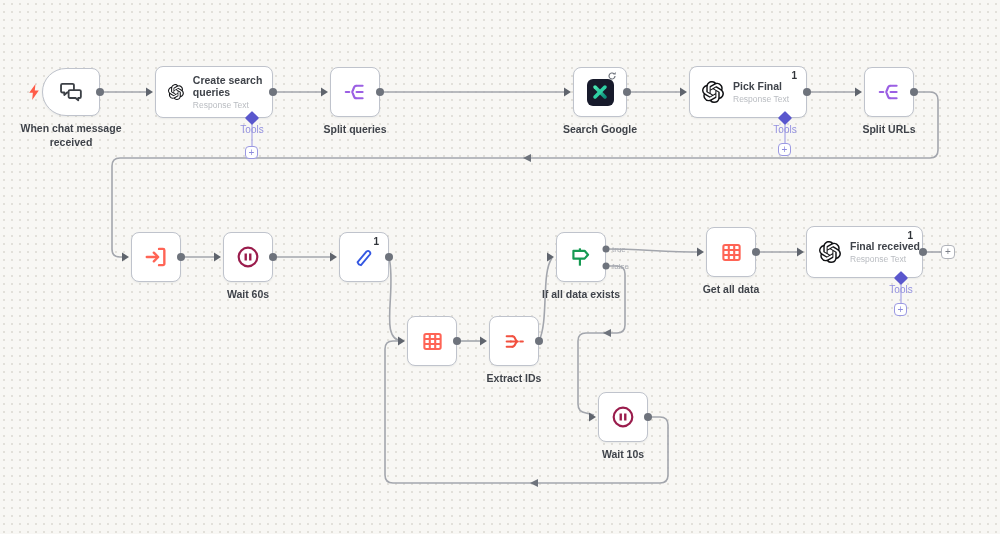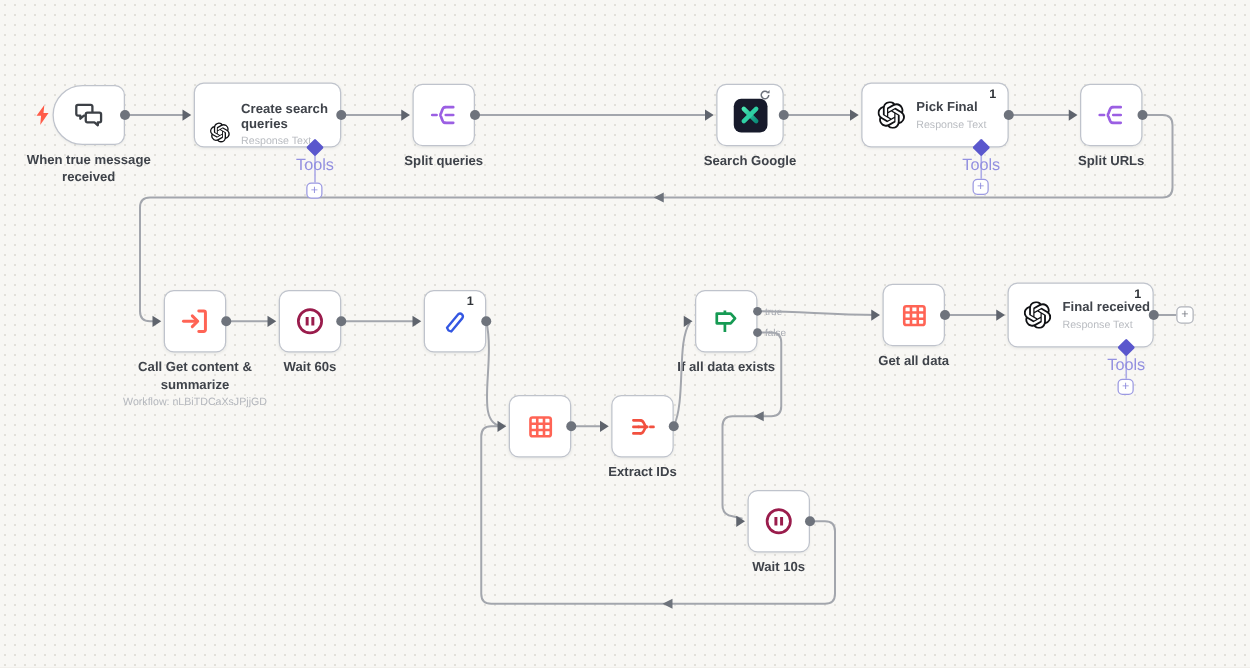--- a/index.html
+++ b/index.html
@@ -20,21 +20,21 @@
   .node-title{font-size:10.5px;font-weight:700;color:#3f434a;line-height:1.15;}
   .node-sub{font-size:8.5px;color:#b9bcc1;margin-top:2px;font-weight:400;}
   .badge{position:absolute;top:3px;right:9px;font-size:10px;font-weight:700;color:#2f3338;z-index:3;}
   .retry{position:absolute;top:3px;right:9px;width:10px;height:10px;z-index:3;}
   .ext-label{
     position:absolute;transform:translateX(-50%);text-align:center;
     font-size:10.5px;font-weight:600;color:#3f434a;line-height:1.3;z-index:3;
   }
   .ext-sub{font-size:8.5px;color:#b3b6bc;font-weight:400;margin-top:1px;}
   .tools-label{
-    position:absolute;transform:translateX(-50%);font-size:13px;color:#9390e0;z-index:6;
+    position:absolute;transform:translateX(-50%);font-size:10px;color:#9390e0;z-index:6;
   }
   .plus-box{
     position:absolute;width:13px;height:13px;border-radius:4px;background:#fff;
     border:1px solid #9visible;border:1px solid #9b99e2;color:#8d8bdd;
     display:flex;align-items:center;justify-content:center;
     font-size:10px;line-height:1;z-index:6;box-sizing:border-box;
   }
   .plus-box.gray{border-color:#b0b3ba;color:#7a7e86;border-radius:4px;}
   .icon-tile{
     width:27px;height:27px;border-radius:6px;background:#171a2b;
@@ -59,23 +59,23 @@
   </svg>
 
   <div class="node trigger" style="left:42px;top:68px;width:58px;height:48px;">
     <svg width="26" height="26" viewBox="0 0 24 24">
       <g fill="#fff" stroke="#3c4046" stroke-width="1.7" stroke-linejoin="round">
         <path d="M4 4.5h9.5a1.2 1.2 0 0 1 1.2 1.2v5.6a1.2 1.2 0 0 1-1.2 1.2H8.4l-2.6 2.2v-2.2H4a1.2 1.2 0 0 1-1.2-1.2V5.7A1.2 1.2 0 0 1 4 4.5z"></path>
         <path d="M11 10.2h8.9a1.2 1.2 0 0 1 1.2 1.2v4.9a1.2 1.2 0 0 1-1.2 1.2h-1.2v2.1l-2.5-2.1H11a1.2 1.2 0 0 1-1.2-1.2v-4.9a1.2 1.2 0 0 1 1.2-1.2z"></path>
       </g>
     </svg>
   </div>
-  <div class="ext-label" style="left:71px;top:122px;width:112px;">When true message received</div>
-
-  <div class="node wide" style="left:155px;top:66px;width:118px;height:52px;align-items:flex-end;">
+  <div class="ext-label" style="left:71px;top:122px;width:112px;">When chat message received</div>
+
+  <div class="node wide" style="left:155px;top:66px;width:118px;height:52px;">
     <svg width="22" height="22" viewBox="0 0 24 24">
       <path fill="#101114" d="M22.2819 9.8211a5.9847 5.9847 0 0 0-.5157-4.9108 6.0462 6.0462 0 0 0-6.5098-2.9A6.0651 6.0651 0 0 0 4.9807 4.1818a5.9847 5.9847 0 0 0-3.9977 2.9 6.0462 6.0462 0 0 0 .7427 7.0966 5.98 5.98 0 0 0 .511 4.9107 6.051 6.051 0 0 0 6.5146 2.9001A5.9847 5.9847 0 0 0 13.2599 24a6.0557 6.0557 0 0 0 5.7718-4.2058 5.9894 5.9894 0 0 0 3.9977-2.9001 6.0557 6.0557 0 0 0-.7475-7.073zm-9.022 12.6081a4.4755 4.4755 0 0 1-2.8764-1.0408l.1419-.0804 4.7783-2.7582a.7948.7948 0 0 0 .3927-.6813v-6.7369l2.02 1.1686a.071.071 0 0 1 .038.052v5.5826a4.504 4.504 0 0 1-4.4945 4.4944zm-9.6607-4.1254a4.4708 4.4708 0 0 1-.5346-3.0137l.142.0852 4.783 2.7582a.7712.7712 0 0 0 .7806 0l5.8428-3.3685v2.3324a.0804.0804 0 0 1-.0332.0615L9.74 19.9502a4.4992 4.4992 0 0 1-6.1408-1.6464zM2.3408 7.8956a4.485 4.485 0 0 1 2.3655-1.9728V11.6a.7664.7664 0 0 0 .3879.6765l5.8144 3.3543-2.0201 1.1685a.0757.0757 0 0 1-.071 0l-4.8303-2.7865A4.504 4.504 0 0 1 2.3408 7.8956zm16.5963 3.8558L13.1038 8.364 15.1192 7.2a.0757.0757 0 0 1 .071 0l4.8303 2.7913a4.4944 4.4944 0 0 1-.6765 8.1042v-5.6772a.79.79 0 0 0-.407-.667zm2.0107-3.0231l-.142-.0852-4.7735-2.7818a.7759.7759 0 0 0-.7854 0L9.409 9.2297V6.8974a.0662.0662 0 0 1 .0284-.0615l4.8303-2.7866a4.4992 4.4992 0 0 1 6.6802 4.66zM8.3065 12.863l-2.02-1.1638a.0804.0804 0 0 1-.038-.0567V6.0742a4.4992 4.4992 0 0 1 7.3757-3.4537l-.142.0805L8.704 5.459a.7948.7948 0 0 0-.3927.6813zm1.0976-2.3654l2.602-1.4998 2.6069 1.4998v2.9994l-2.5974 1.4997-2.6067-1.4997Z"></path>
     </svg>
     <div>
       <div class="node-title">Create search queries</div>
       <div class="node-sub">Response Text</div>
     </div>
   </div>
 
   <div class="node" style="left:330px;top:67px;width:50px;height:50px;">
@@ -126,24 +126,20 @@
     </svg>
   </div>
   <div class="ext-label" style="left:889px;top:123px;width:120px;">Split URLs</div>
 
   <div class="node" style="left:131px;top:232px;width:50px;height:50px;">
     <svg width="26" height="26" viewBox="0 0 24 24" fill="none" stroke="#ff6455" stroke-width="2.2" stroke-linecap="round" stroke-linejoin="round">
       <path d="M3.5 12h10"></path>
       <path d="M10 8l4 4-4 4"></path>
       <path d="M14.8 4.5H18.5a1.2 1.2 0 0 1 1.2 1.2v12.6a1.2 1.2 0 0 1-1.2 1.2h-3.7"></path>
     </svg>
-  </div>
-  <div class="ext-label" style="left:156px;top:288px;width:120px;">
-    <span>Call Get content &amp; summarize</span>
-    <div class="ext-sub" style="width:160px;margin-left:-20px;">Workflow: nLBiTDCaXsJPjjGD</div>
   </div>
 
   <div class="node" style="left:223px;top:232px;width:50px;height:50px;">
     <svg width="26" height="26" viewBox="0 0 24 24" fill="none" stroke="#9a1c4c">
       <circle cx="12" cy="12" r="8.6" stroke-width="2"></circle>
       <path d="M9.9 8.8v6.4 M14.1 8.8v6.4" stroke-width="2.2"></path>
     </svg>
   </div>
   <div class="ext-label" style="left:248px;top:288px;width:100px;">Wait 60s</div>
 

